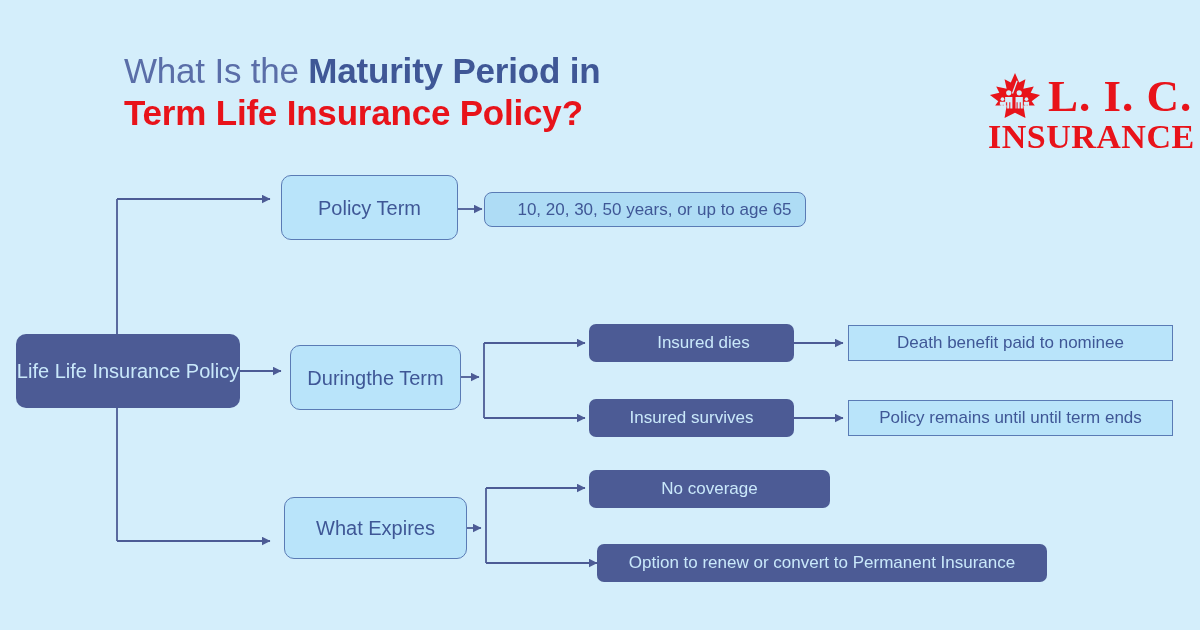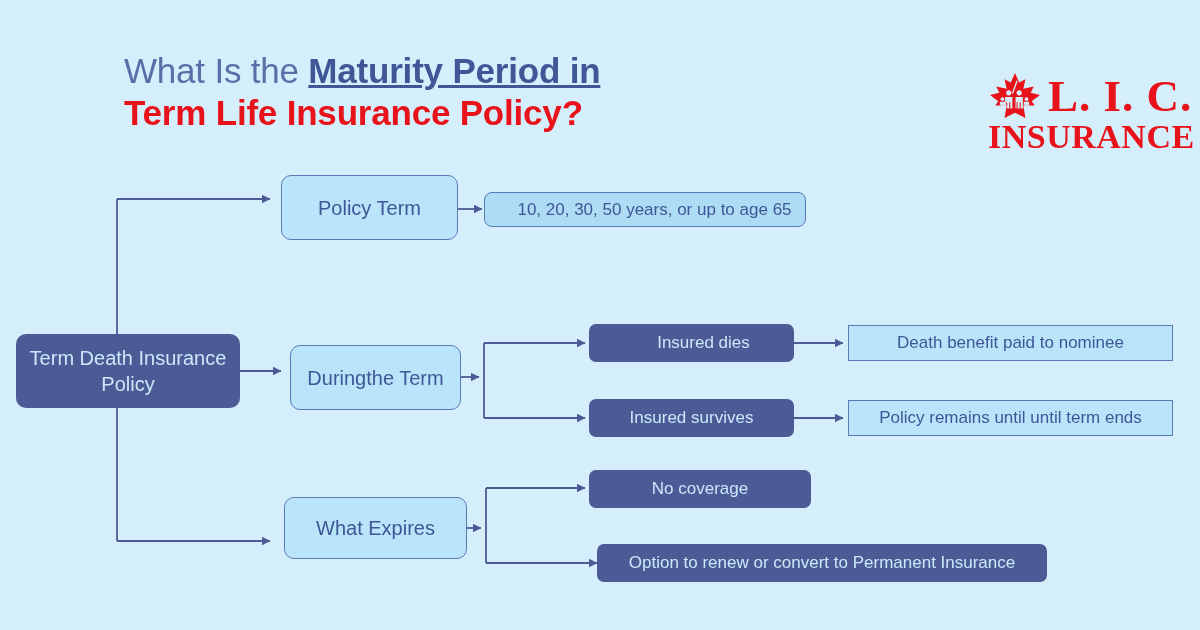--- a/index.html
+++ b/index.html
@@ -34,21 +34,21 @@
     top: 50px;
     width: 700px;
   }
   .title-line {
     font-size: 35px;
     line-height: 42px;
     letter-spacing: -0.2px;
     white-space: nowrap;
   }
   .title-line1 { color: #5a6ea8; font-weight: 400; }
-  .title-strong { color: #3f5796; font-weight: 700; text-decoration: underline; }
+  .title-strong { color: #3f5796; font-weight: 700; }
   .title-line2 { color: #e8131a; font-weight: 700; }
 
   
   .logo {
     position: absolute;
     left: 988px;
     top: 31px;
     width: 180px;
     height: 86px;
     margin-top: 40px;
@@ -206,39 +206,39 @@
         <path d="M793,343 L843,343" marker-end="url(#arw)"></path>
         <path d="M793,418 L843,418" marker-end="url(#arw)"></path>
 
         <path d="M467,528 L481,528" marker-end="url(#arw)"></path>
         <path d="M486,488 L486,563"></path>
         <path d="M486,488 L585,488" marker-end="url(#arw)"></path>
         <path d="M486,563 L597,563" marker-end="url(#arw)"></path>
       </g>
     </svg>
 
-    <div class="node node-root" style="left:16px; top:334px; width:224px; height:74px;">Term Death Insurance Policy</div>
+    <div class="node node-root" style="left:16px; top:334px; width:224px; height:74px;">Life Life Insurance Policy</div>
 
     <div class="node node-stage" style="left:281px; top:175px; width:177px; height:65px;">Policy Term</div>
 
     <div class="node node-detail" style="left:484px; top:192px; width:322px; height:35px;padding-left:19px;">10, 20, 30, 50 years, or up to age 65</div>
 
     <div class="node node-stage" style="left:290px; top:345px; width:171px; height:65px; flex-direction:row;">
       <span>During</span>
       <span>the Term</span>
     </div>
 
     <div class="node node-event" style="left:589px; top:324px; width:205px; height:38px;padding-left:24px;">Insured dies</div>
 
     <div class="node node-outcome" style="left:848px; top:325px; width:325px; height:36px;">Death benefit paid to nominee</div>
 
     <div class="node node-event" style="left:589px; top:399px; width:205px; height:38px;border-radius:7px;">Insured survives</div>
 
     <div class="node node-outcome" style="left:848px; top:400px; width:325px; height:36px;">Policy remains until until term ends</div>
 
     <div class="node node-stage" style="left:284px; top:497px; width:183px; height:62px;">What Expires</div>
 
-    <div class="node node-event" style="left:589px; top:470px; width:222px; height:38px;">No coverage</div>
+    <div class="node node-event" style="left:589px; top:470px; width:241px; height:38px;">No coverage</div>
 
     <div class="node node-event" style="left:597px; top:544px; width:450px; height:38px;">Option to renew or convert to Permanent Insurance</div>
 
   </div>
 </div>
 
 </body></html>

